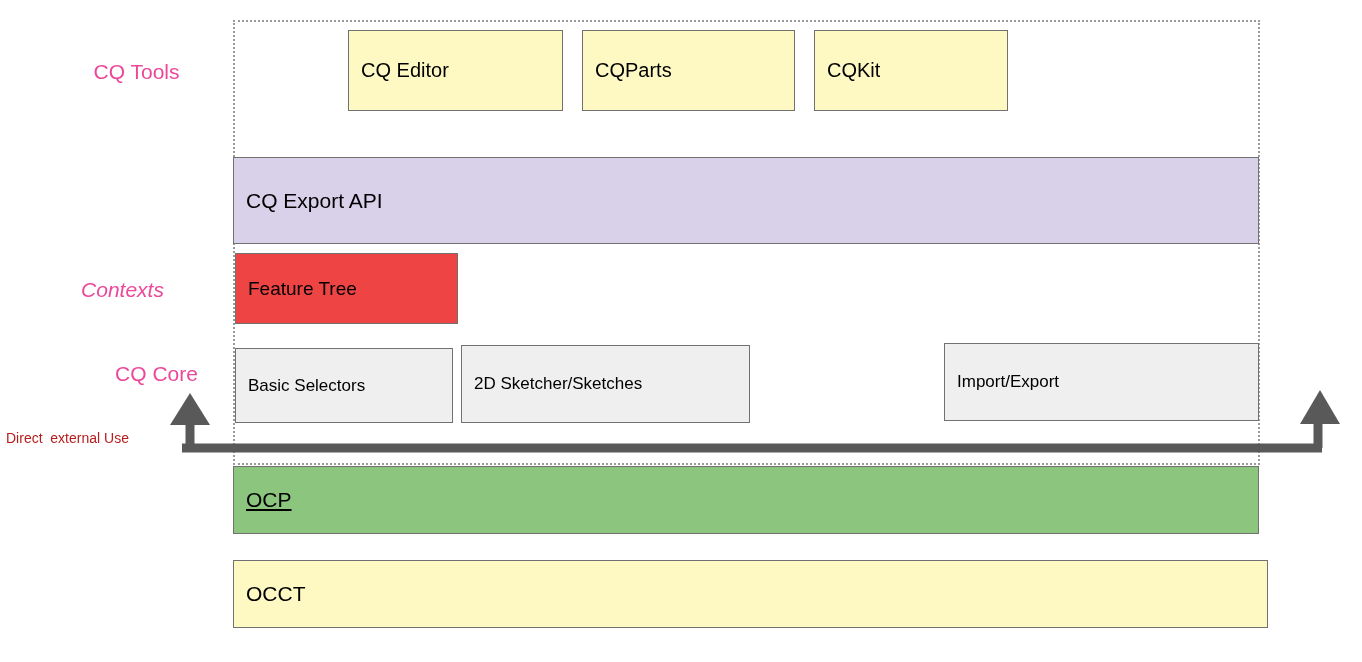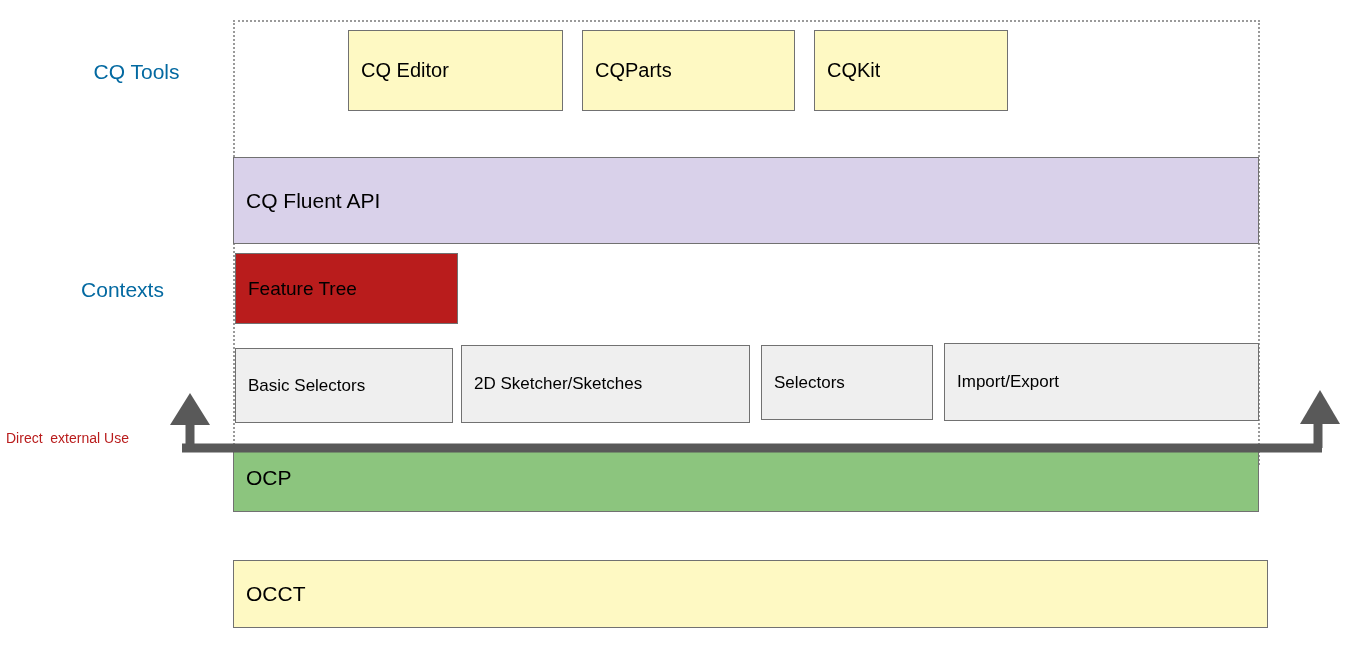--- a/index.html
+++ b/index.html
@@ -29,21 +29,21 @@
     height: 445px;
     border: 2px dotted #9a9a9a;
     box-sizing: border-box;
     background: transparent;
   }
 
   
   .row-label {
     position: absolute;
     text-align: center;
-    color: #0369a1;
+    color: #ec4899;
     font-size: 21px;
     line-height: 1.1;
     white-space: nowrap;
     font-family: "Liberation Sans", sans-serif;
   }
 
   
   .node {
     position: absolute;
     box-sizing: border-box;
@@ -54,21 +54,21 @@
     font-family: "Liberation Sans", sans-serif;
   }
   .node > .node-label {
     padding-left: 12px;
     white-space: nowrap;
     overflow: hidden;
   }
 
   .node.tool   { background: #fef9c3; font-size: 20px; }
   .node.fluent { background: #d9d1ea; font-size: 21px; }
-  .node.ctx    { background: #b91c1c; font-size: 19px; }
+  .node.ctx    { background: #ef4444; font-size: 19px; }
   .node.core   { background: #efefef; font-size: 17px; }
   .node.ocp    { background: #8cc57e; font-size: 21px; }
   .node.occt   { background: #fef9c3; font-size: 21px; }
 
   
   .connector-svg {
     position: absolute;
     left: 0;
     top: 0;
     width: 1362px;
@@ -86,61 +86,59 @@
 </head>
 <body>
 
 <div id="diagram">
 
   <div class="dotted-frame"></div>
 
   <div class="row-label" style="left:54px; top:60px; width:165px;">CQ Tools</div>
 
 
-  <div class="row-label" style="left:40px; top:278px; width:165px;">Contexts</div>
+  <div class="row-label" style="left:40px; top:278px; width:165px;font-style:italic;">Contexts</div>
 
+  <div class="row-label" style="left:74px; top:362px; width:165px;">CQ Core</div>
 
   <div class="node tool" style="left:348px; top:30px; width:215px; height:81px;">
     <span class="node-label">CQ Editor</span>
   </div>
 
   <div class="node tool" style="left:582px; top:30px; width:213px; height:81px;">
     <span class="node-label">CQParts</span>
   </div>
 
   <div class="node tool" style="left:814px; top:30px; width:194px; height:81px;">
     <span class="node-label">CQKit</span>
   </div>
 
   <div class="node fluent" style="left:233px; top:157px; width:1026px; height:87px;">
-    <span class="node-label">CQ Fluent API</span>
+    <span class="node-label">CQ Export API</span>
   </div>
 
   <div class="node ctx" style="left:235px; top:253px; width:223px; height:71px;">
     <span class="node-label">Feature Tree</span>
   </div>
 
 
   <div class="node core" style="left:235px; top:348px; width:218px; height:75px;">
     <span class="node-label">Basic Selectors</span>
   </div>
 
   <div class="node core" style="left:461px; top:345px; width:289px; height:78px;">
     <span class="node-label">2D Sketcher/Sketches</span>
   </div>
 
-  <div class="node core" style="left:761px; top:345px; width:172px; height:75px;">
-    <span class="node-label">Selectors</span>
-  </div>
 
   <div class="node core" style="left:944px; top:343px; width:315px; height:78px;">
     <span class="node-label">Import/Export</span>
   </div>
 
-  <div class="node ocp" style="left:233px; top:444px; width:1026px; height:68px;">
+  <div class="node ocp" style="left:233px; top:466px; width:1026px; height:68px;text-decoration:underline;">
     <span class="node-label">OCP</span>
   </div>
 
   <div class="node occt" style="left:233px; top:560px; width:1035px; height:68px;">
     <span class="node-label">OCCT</span>
   </div>
 
   <svg class="connector-svg" viewBox="0 0 1362 662" xmlns="http://www.w3.org/2000/svg">
 
     <path d="M 182 448 L 1322 448" stroke="#595959" stroke-width="9" fill="none"></path>

